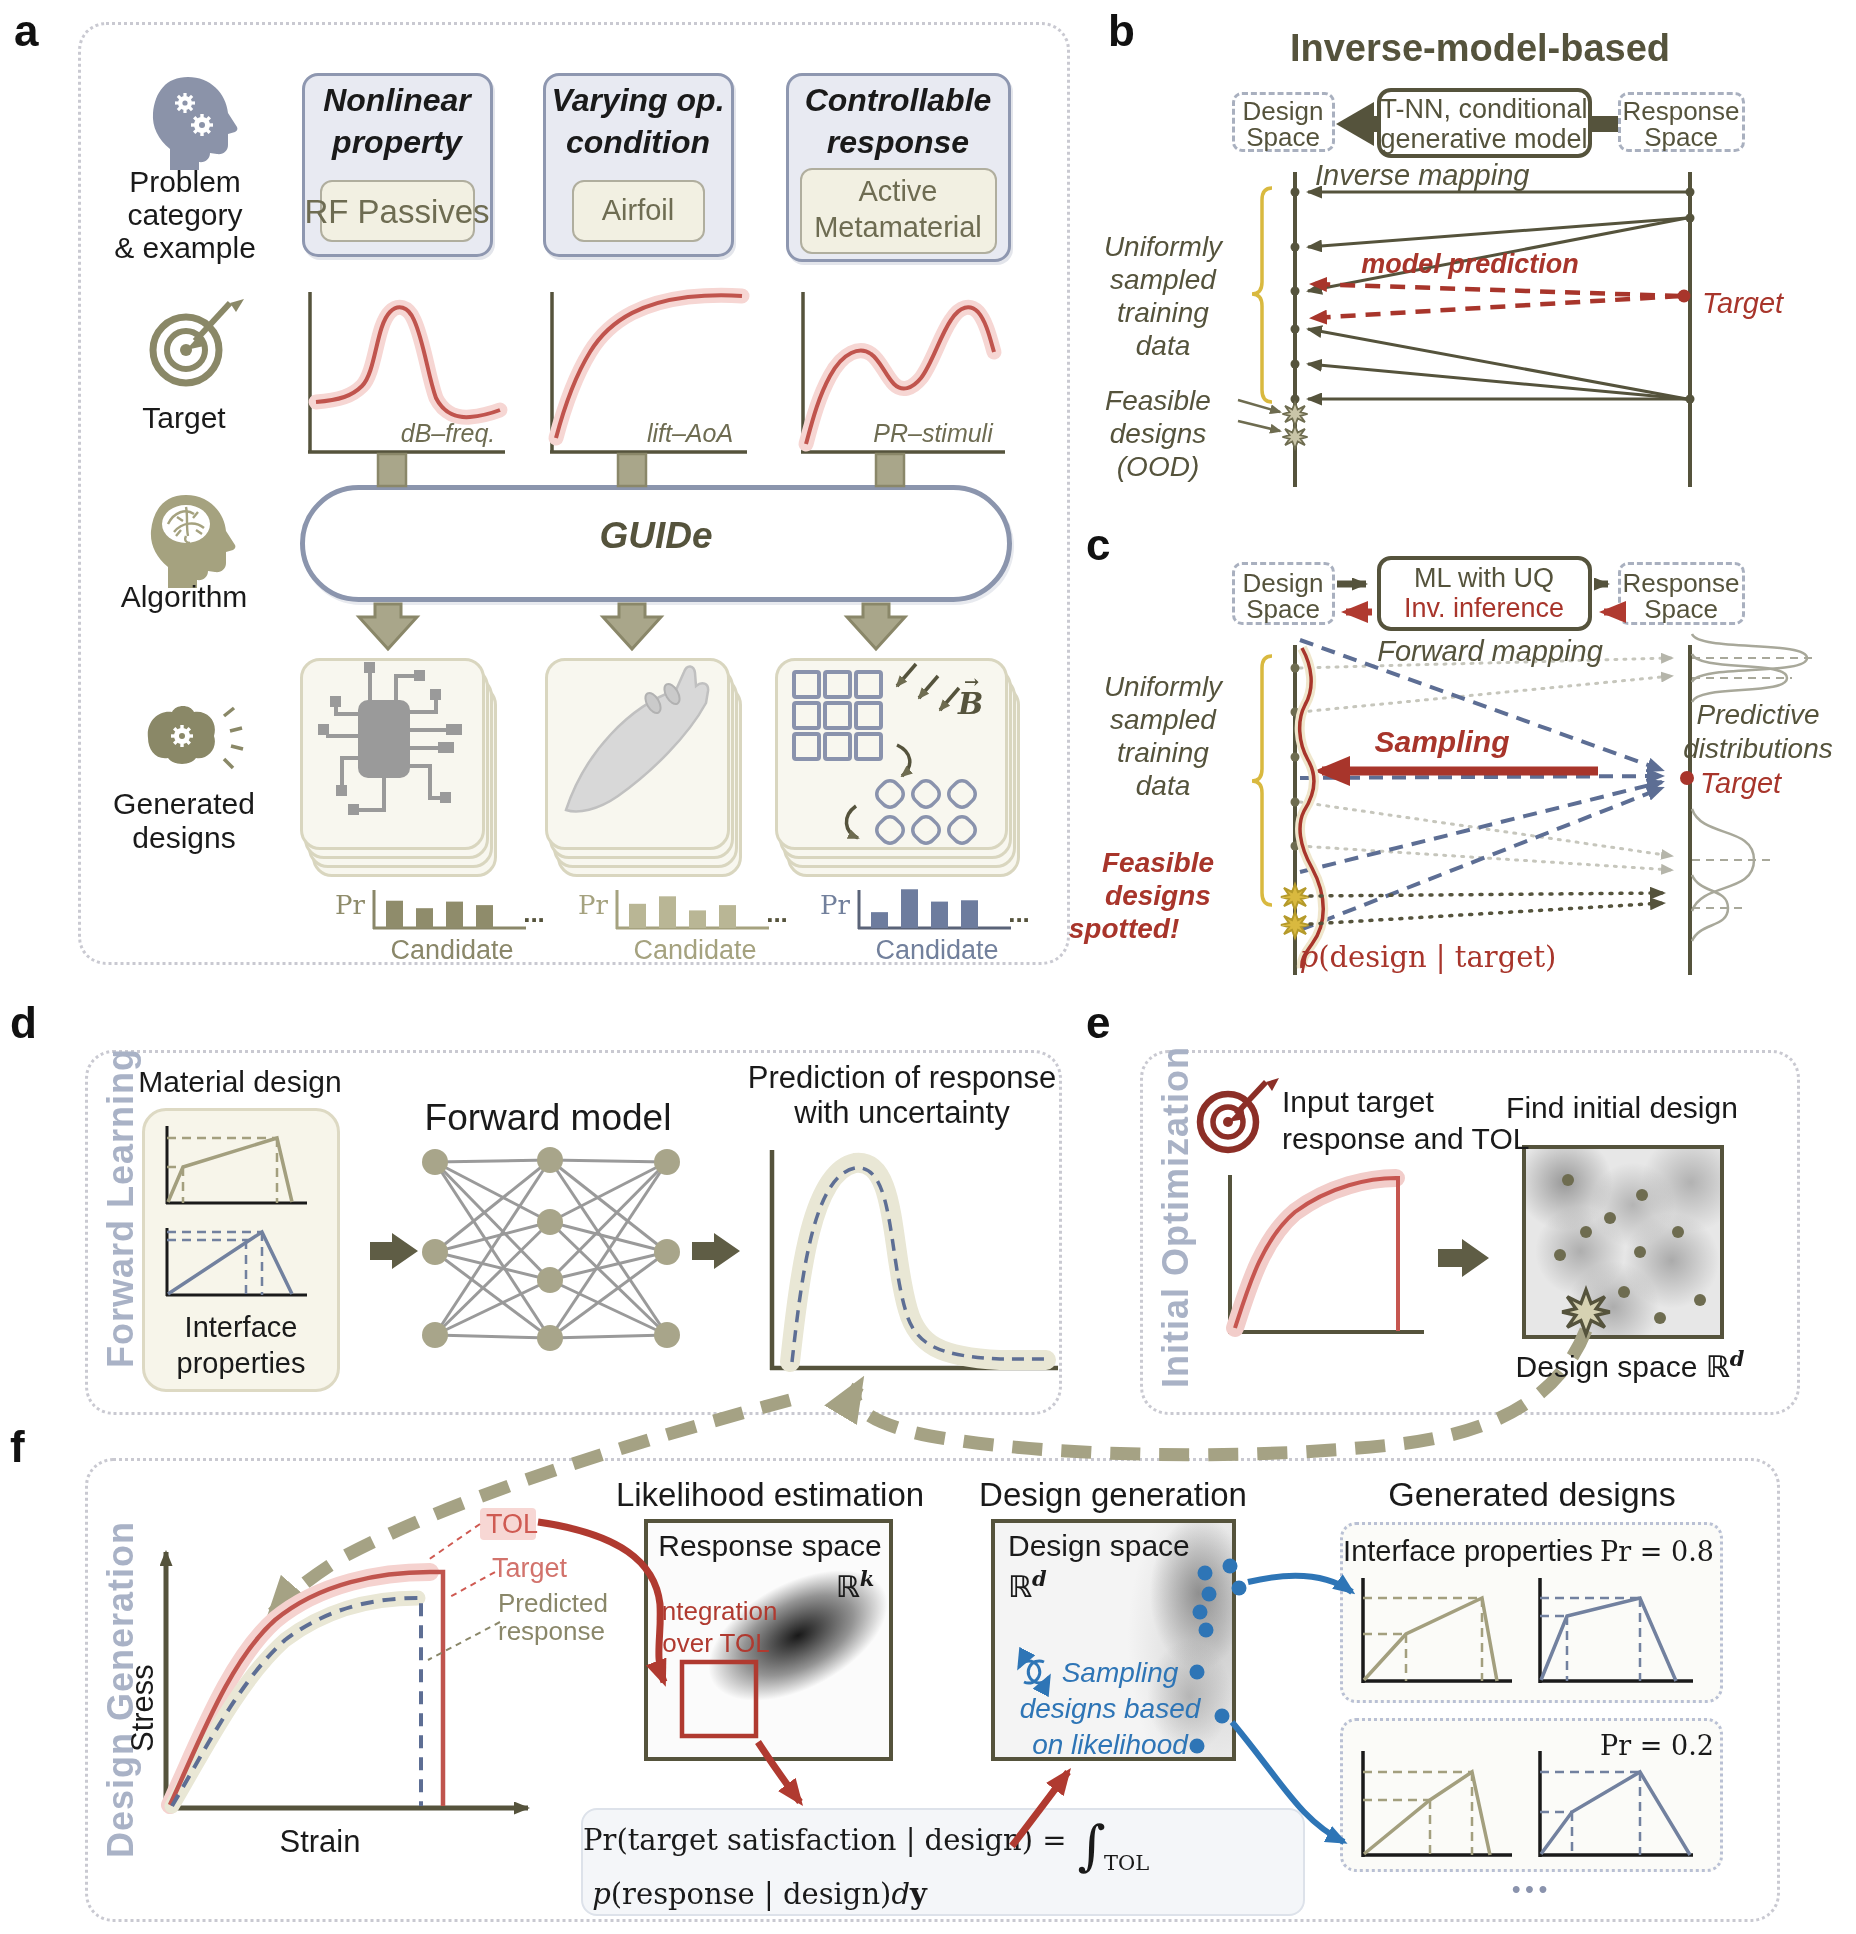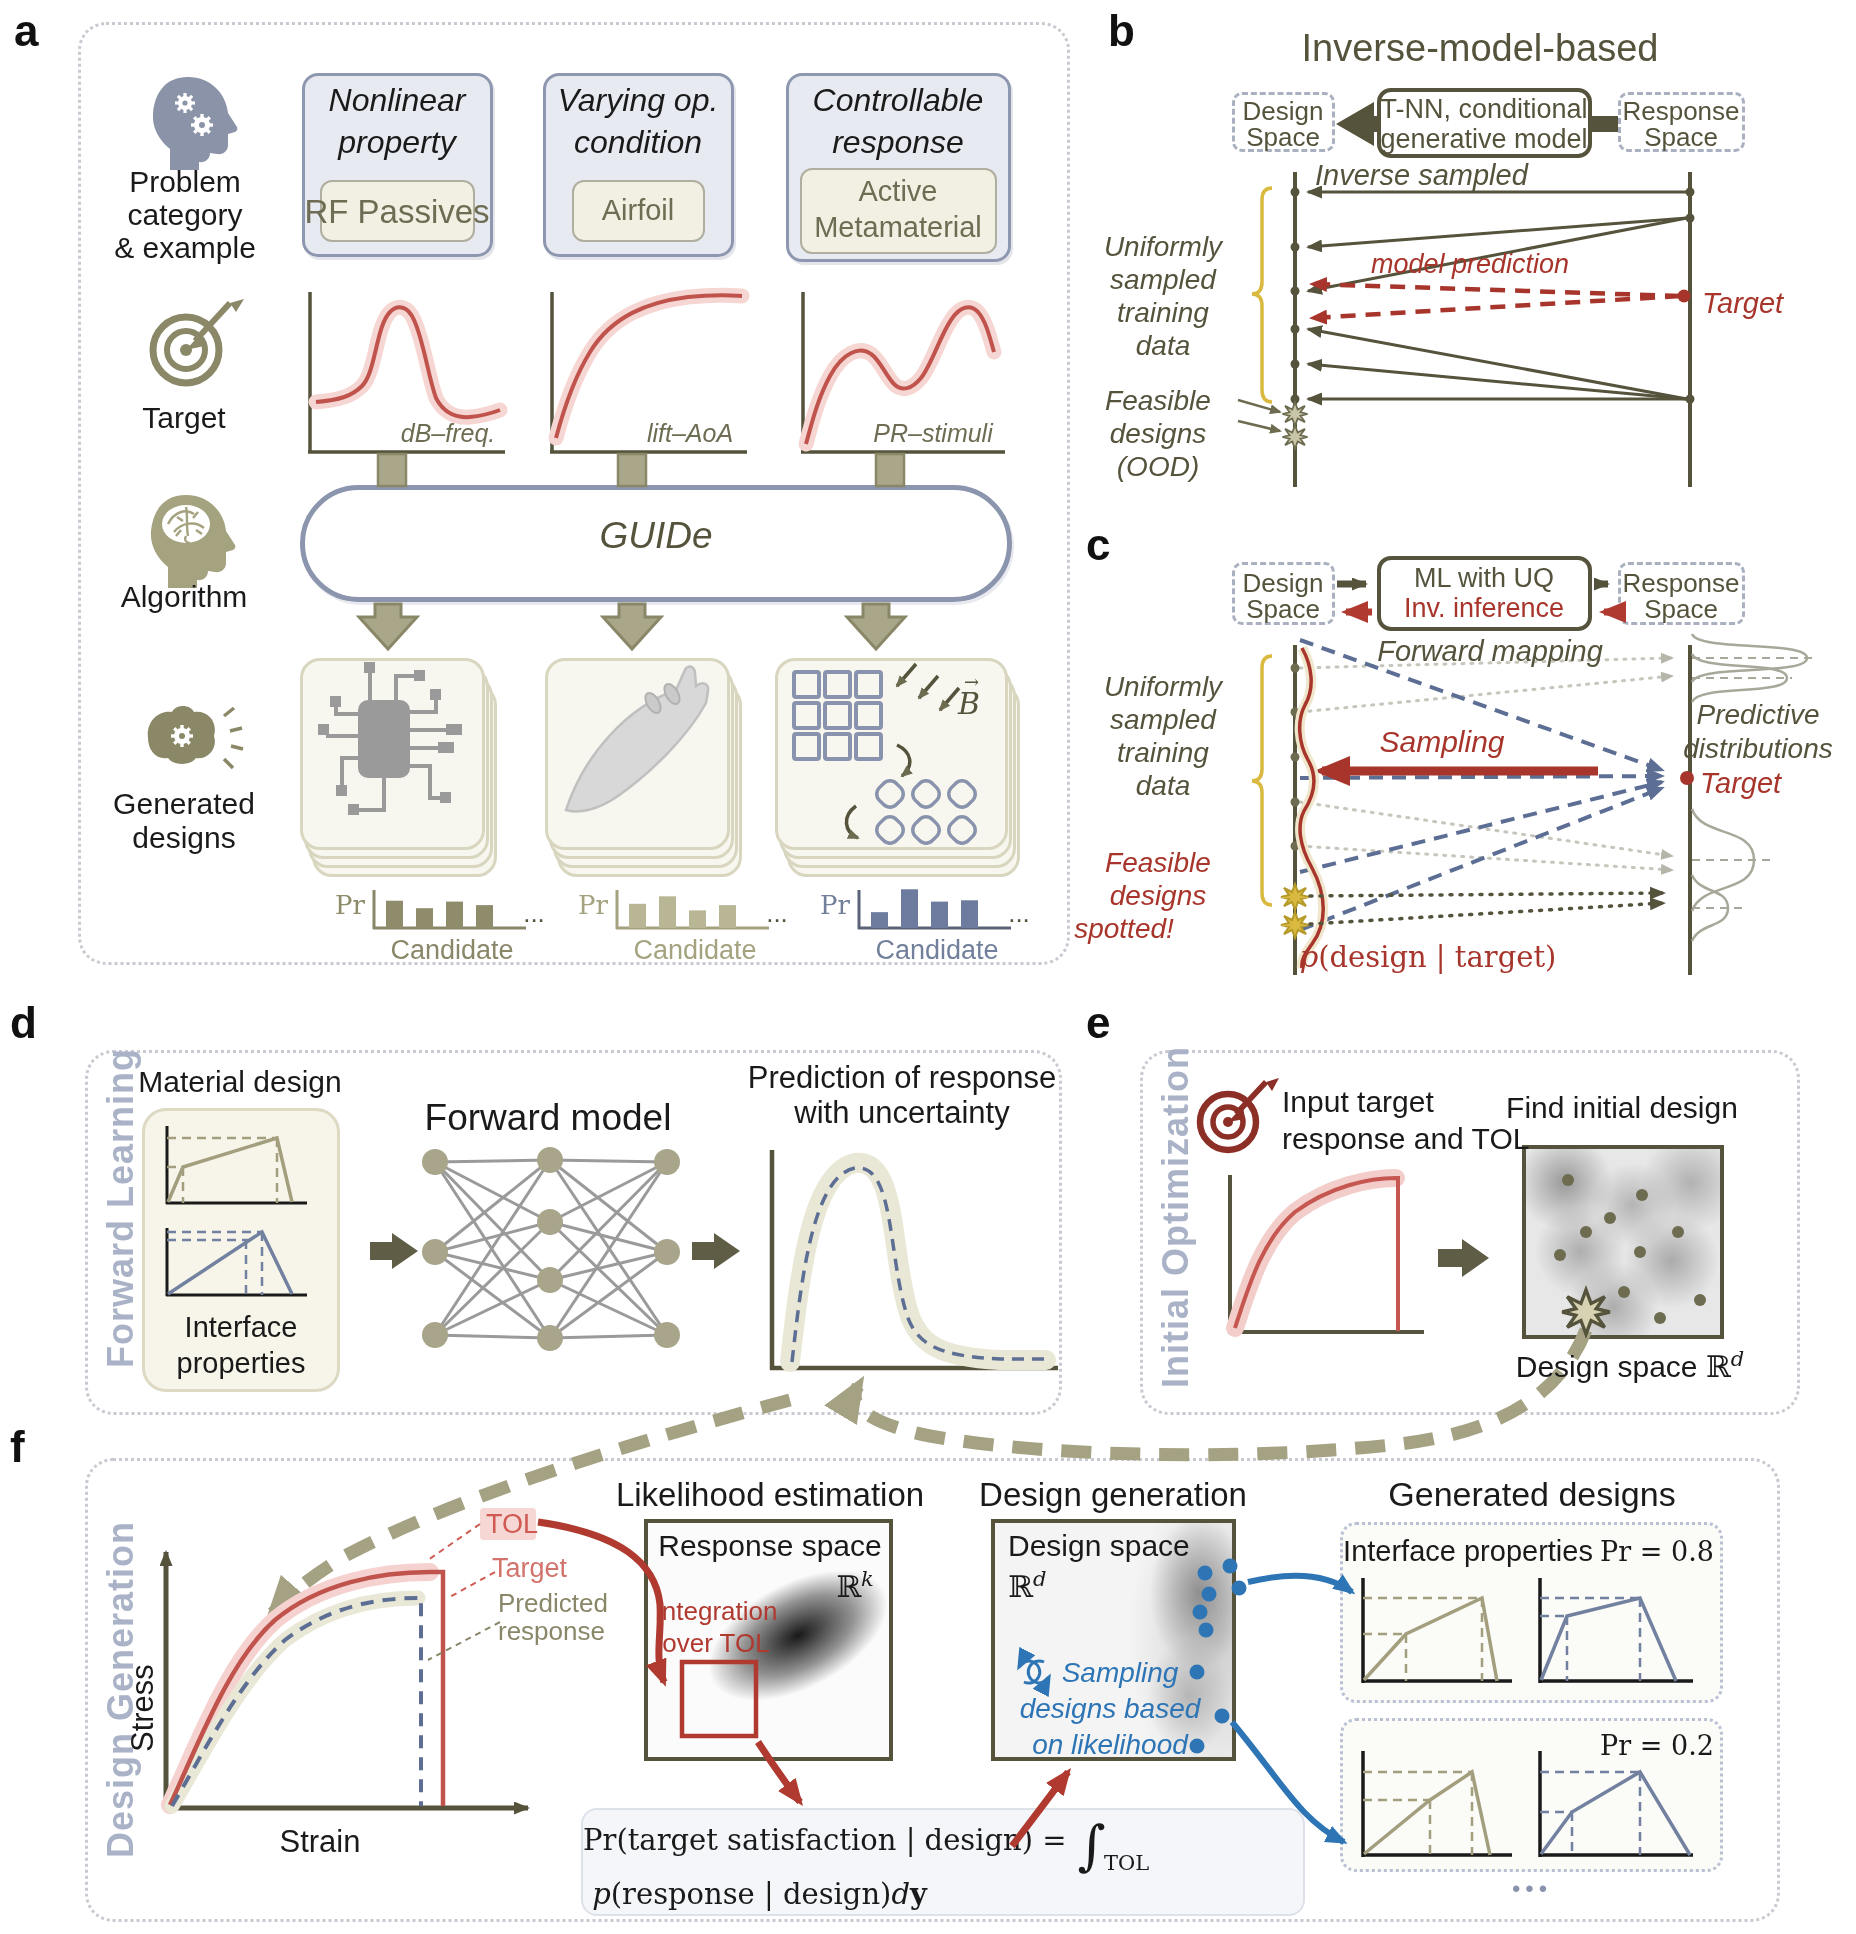--- a/index.html
+++ b/index.html
@@ -1,19 +1,19 @@
 <!DOCTYPE html>
 <html><head>
 <meta charset="utf-8">
 <style>
   html,body{margin:0;padding:0;background:#fff}
   #fig{position:relative;width:1856px;height:1934px;background:#fff;overflow:hidden;font-family:"Liberation Sans",sans-serif}
   .t{position:absolute;font-family:"Liberation Sans",sans-serif;color:#1a1a1a;white-space:nowrap;line-height:1.06}
   .c{transform:translateX(-50%)}
-  .it{font-style:italic}.b{font-weight:normal}
+  .it{font-style:italic}.b{font-weight:bold}
   .olv{color:#55533c}.olv2{color:#6e6c52}.khaki{color:#8a8769}
   .red{color:#a8352b}.red2{color:#cf5a52}.salmon{color:#d2736c}
   .blue{color:#2e75b6}.steel{color:#8a93ad}
   .serif{font-family:"DejaVu Serif","DejaVu Sans",serif}
   .panelletter{font-size:44px;font-weight:bold;color:#111}
   .side{position:absolute;font-family:"Liberation Sans",sans-serif;font-weight:bold;color:#a9b2c6;transform:rotate(-90deg);transform-origin:0 0;font-size:36px;letter-spacing:1px;white-space:nowrap}
   .box{position:absolute;box-sizing:border-box}
   .dotted{border:3px dotted #c9c9d1;border-radius:28px}
   .dotted2{border:3px dotted #b9c0d4;border-radius:16px}
   .cat{background:#e8eaf2;border:3px solid #8e97b0;border-radius:16px;box-shadow:2px 3px 0 rgba(142,151,176,.25)}
@@ -653,21 +653,21 @@
   <div class="t c" style="left:695px;top:936px;font-size:27px;color:#a5a27f">Candidate</div>
   <div class="t c" style="left:937px;top:936px;font-size:27px;color:#72809c">Candidate</div>
 
   <div class="t c b olv" style="left:1480px;top:28px;font-size:38px">Inverse-model-based</div>
   <div class="t c olv" style="left:1283px;top:98px;font-size:26px">Design</div>
   <div class="t c olv" style="left:1283px;top:124px;font-size:26px">Space</div>
   <div class="t c olv" style="left:1484px;top:95px;font-size:27px">T-NN, conditional</div>
   <div class="t c olv" style="left:1484px;top:125px;font-size:27px">generative model</div>
   <div class="t c olv" style="left:1681px;top:98px;font-size:26px">Response</div>
   <div class="t c olv" style="left:1681px;top:124px;font-size:26px">Space</div>
-  <div class="t it olv" style="left:1315px;top:160px;font-size:29px">Inverse sampled</div>
+  <div class="t it olv" style="left:1315px;top:160px;font-size:29px">Inverse mapping</div>
   <div class="t c it b red" style="left:1470px;top:250px;font-size:27px">model prediction</div>
   <div class="t it red" style="left:1702px;top:288px;font-size:29px">Target</div>
   <div class="t c it olv" style="left:1163px;top:232px;font-size:28px">Uniformly</div>
   <div class="t c it olv" style="left:1163px;top:265px;font-size:28px">sampled</div>
   <div class="t c it olv" style="left:1163px;top:298px;font-size:28px">training</div>
   <div class="t c it olv" style="left:1163px;top:331px;font-size:28px">data</div>
   <div class="t c it olv" style="left:1158px;top:386px;font-size:28px">Feasible</div>
   <div class="t c it olv" style="left:1158px;top:419px;font-size:28px">designs</div>
   <div class="t c it olv" style="left:1158px;top:452px;font-size:28px">(OOD)</div>
 

